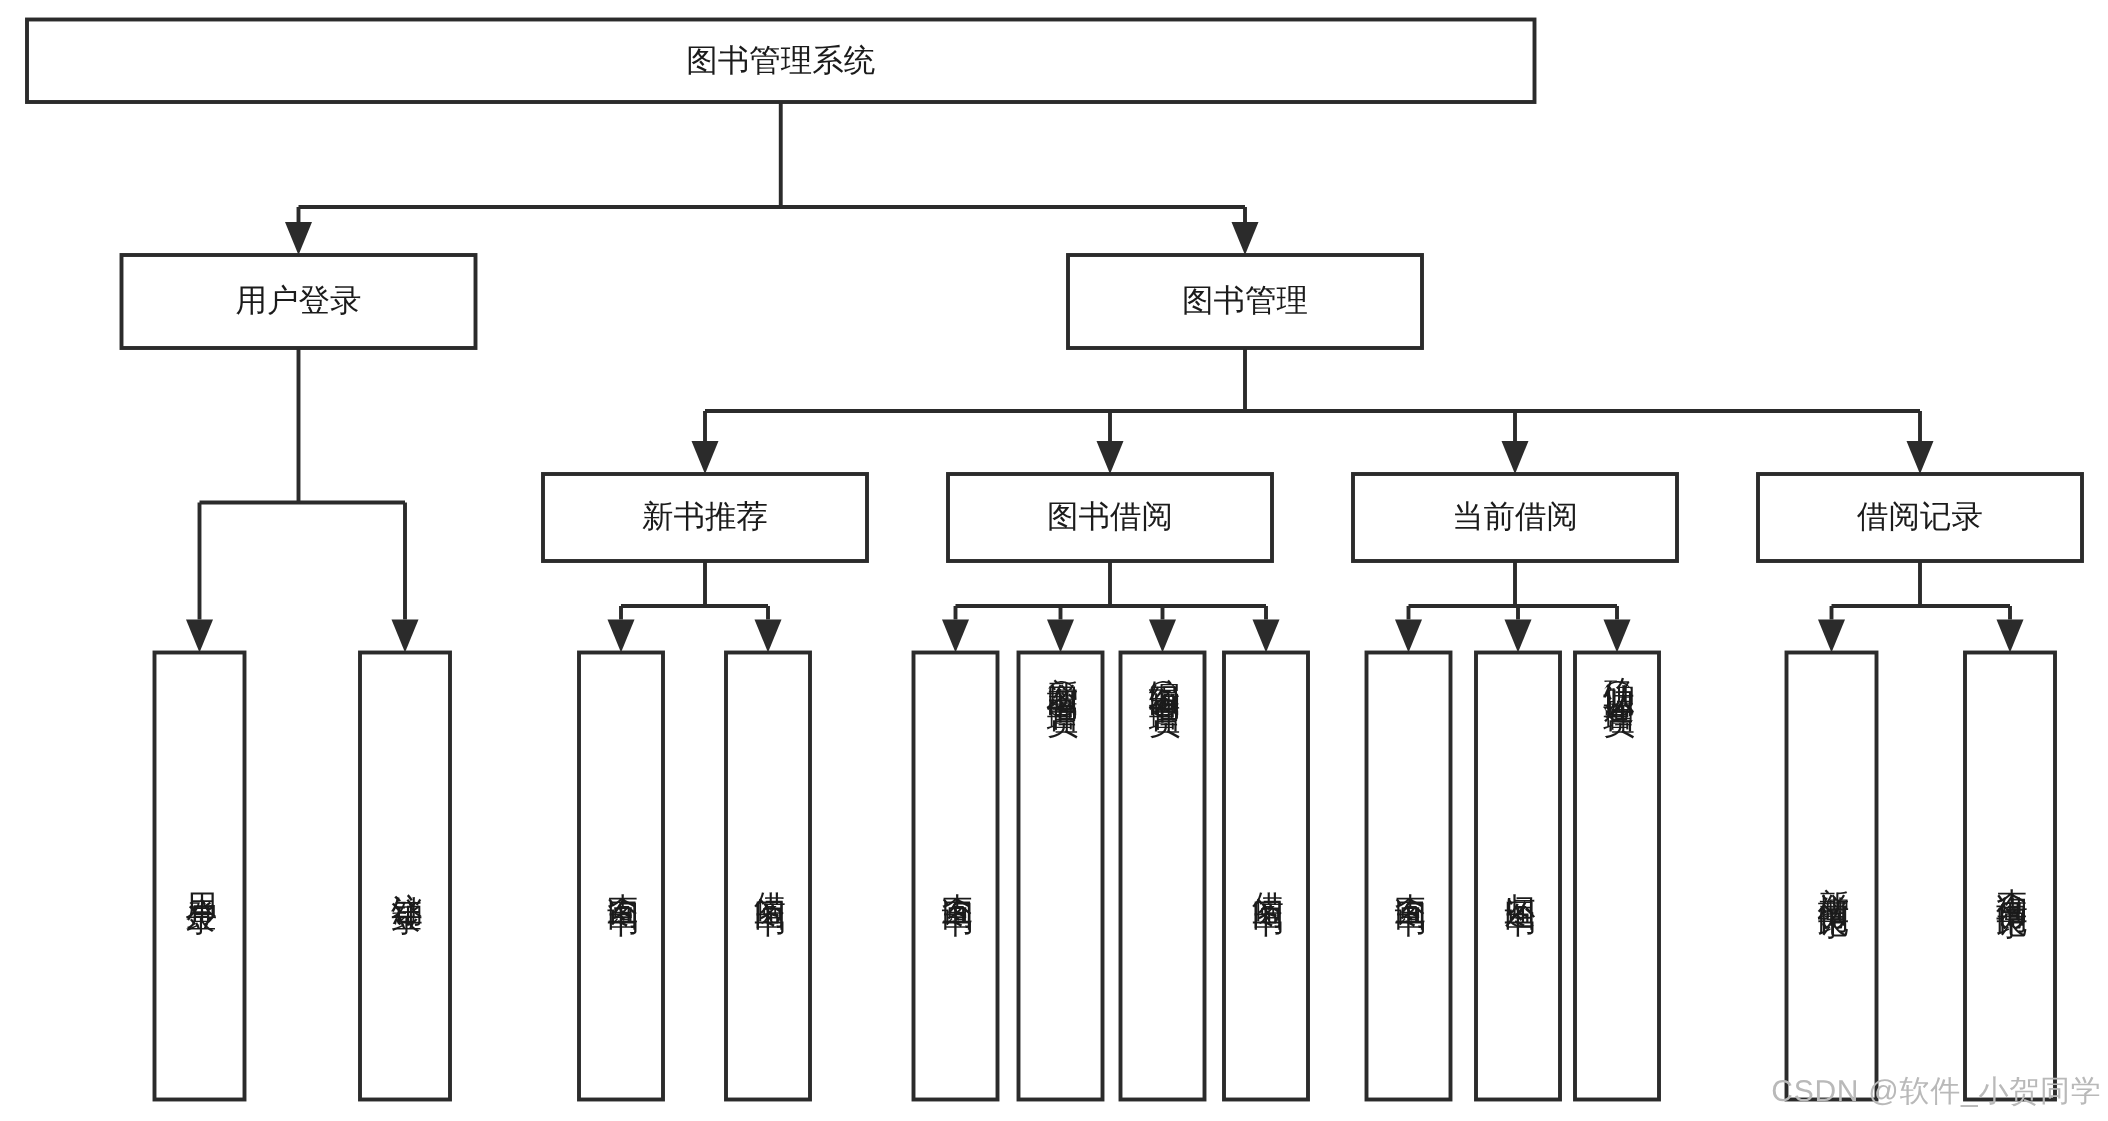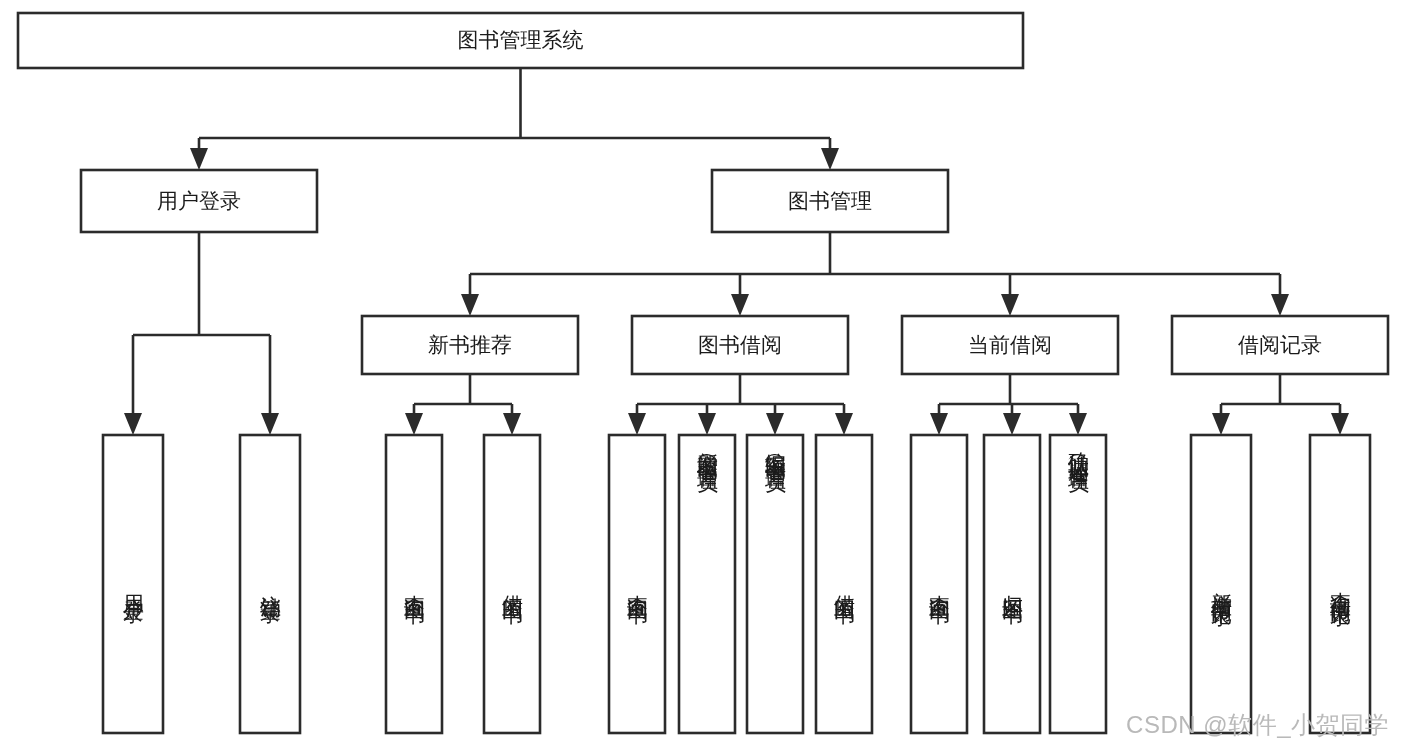--- a/index.html
+++ b/index.html
@@ -67,24 +67,24 @@
     letter-spacing: 3px;
     display: flex;
     align-items: center;
     justify-content: center;
     text-align: center;
     white-space: nowrap;
     pointer-events: none;
   }
   .watermark {
     position: absolute;
-    right: 16px;
+    right: 4px;
     bottom: 6px;
     font-family: "Liberation Sans", "DejaVu Sans", sans-serif;
-    font-size: 24px;
+    font-size: 20px;
     color: #b9b9b9;
     letter-spacing: 0.5px;
     white-space: nowrap;
   }
 </style>
 </head>
 <body>
 
 <div id="diagram-root">
 

